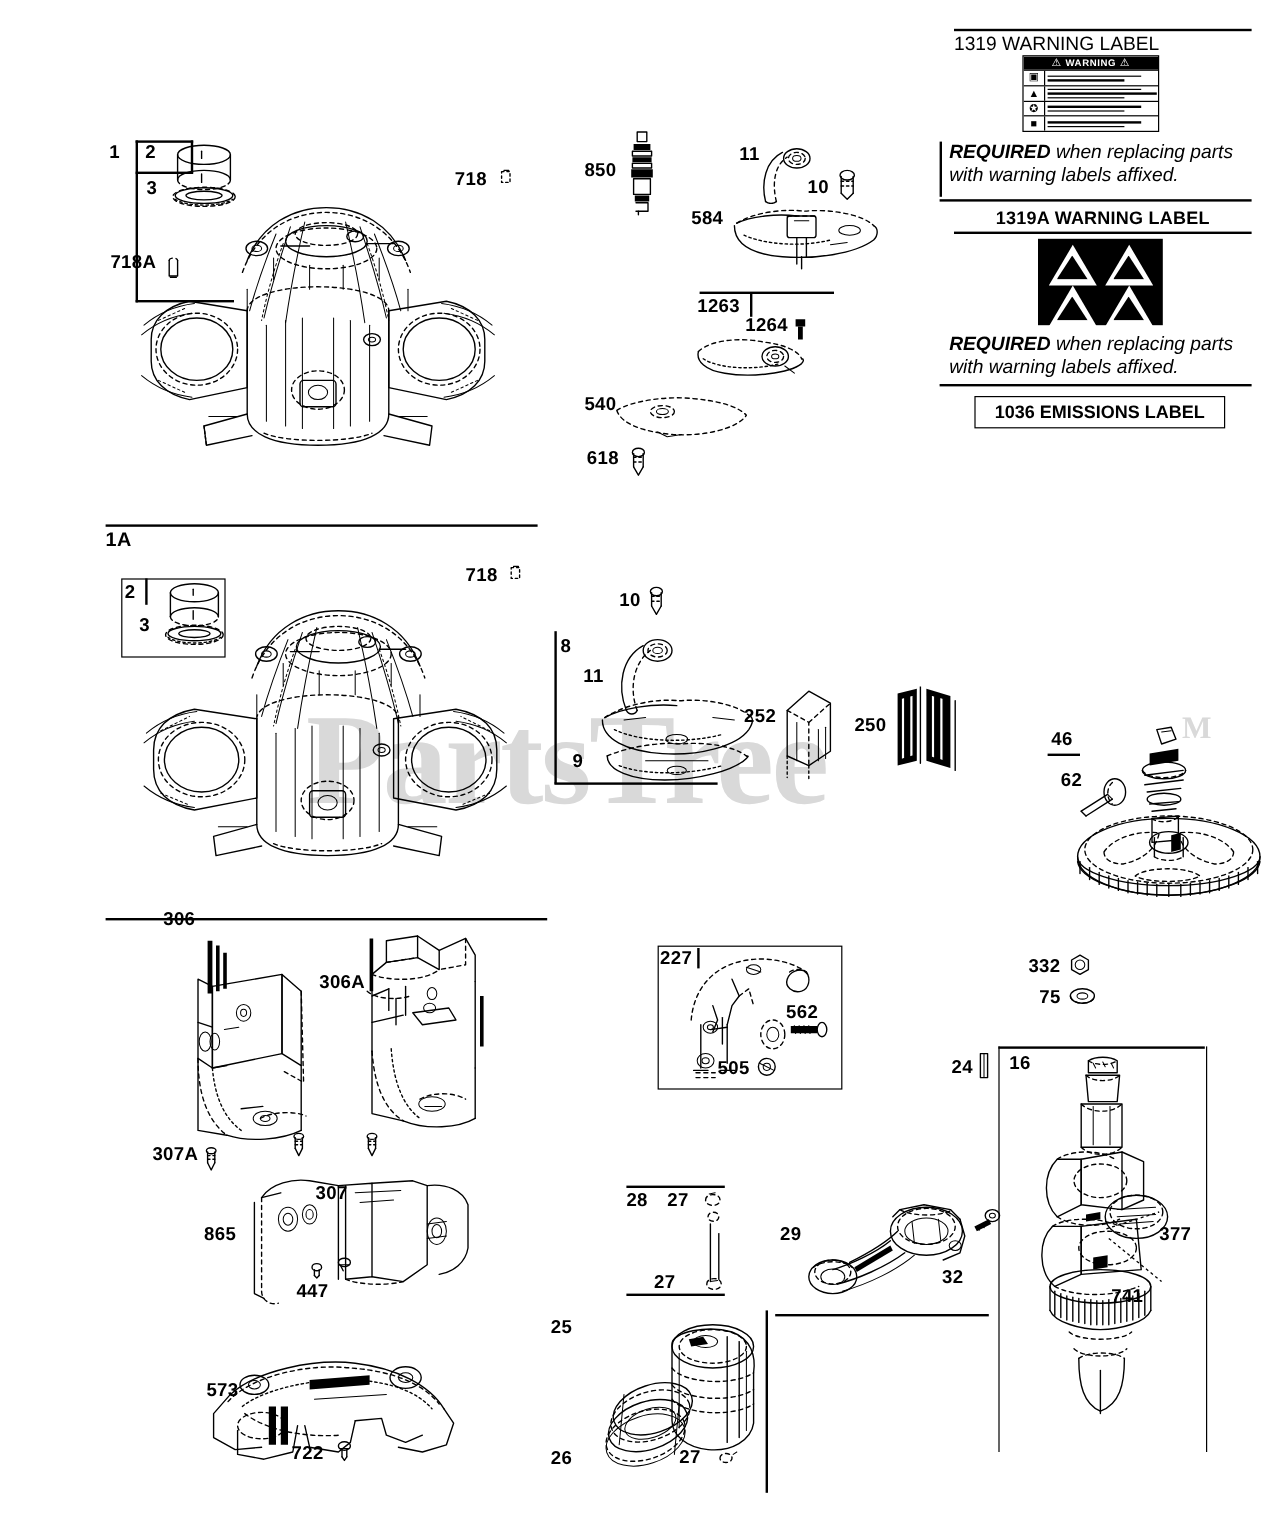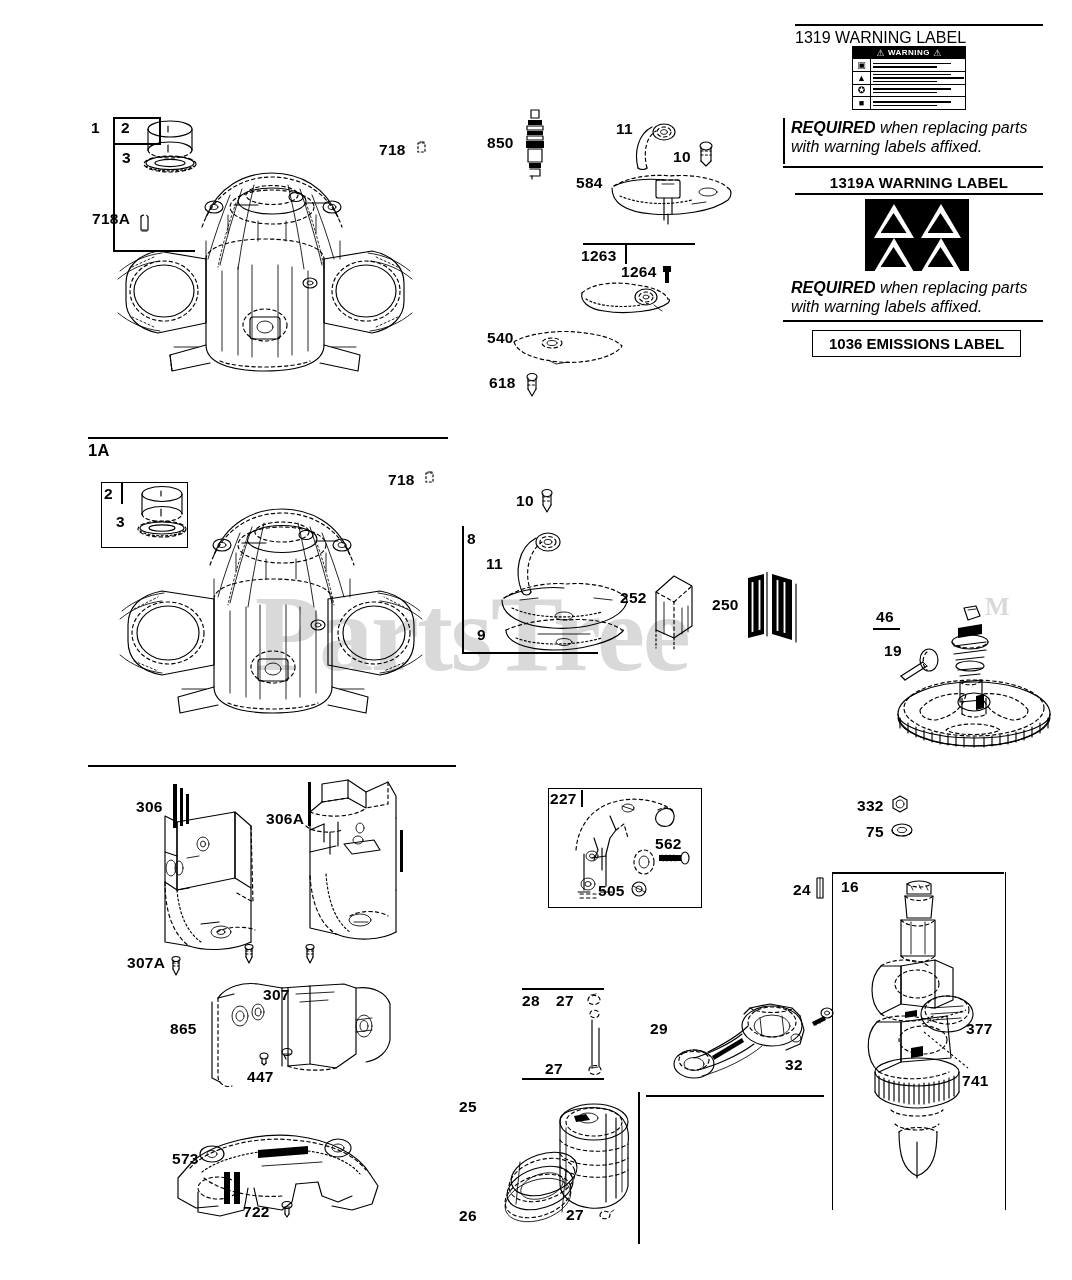--- a/index.html
+++ b/index.html
@@ -539,21 +539,21 @@
     <path class="fw" d="M16 8 L19 7 L19 58 L16 59 Z"></path>
     <path class="fw" d="M34 7 L37 8 L37 60 L34 59 Z"></path>
     <path class="fw" d="M41 9 L44 10 L44 62 L41 61 Z"></path>
     <path d="M25 0 L25 64"></path>
     <path d="M54 12 L54 70"></path>
   </svg>
     </div>
 
   <div class="hr" style="left:873px;top:628px;width:27px;"></div>
   <div class="cn" style="left:876px;top:608px;">46</div>
-  <div class="cn" style="left:884px;top:642px;">19</div>
+  <div class="cn" style="left:884px;top:642px;">62</div>
 
   <div class="art" style="left:895px;top:648px;">
   <svg width="46" height="34" viewBox="0 0 46 34">
     <ellipse cx="34" cy="12" rx="9" ry="11"></ellipse>
     <path d="M6 28 L28 14"></path>
         <path d="M10 32 L32 18"></path>
     <path d="M6 28 L10 32"></path>
     <path class="thin" d="M28 14 L32 18"></path>
     <path class="d" d="M32 4 A9 11 0 0 0 32 22"></path>
   </svg>
@@ -610,21 +610,21 @@
     <ellipse cx="84" cy="98" rx="16" ry="9"></ellipse>
     <path d="M72 94 L72 110"></path>
         <path d="M96 94 L96 110"></path>
     <path class="d" d="M72 110 C78 114 90 114 96 110"></path>
     <path class="f" d="M86 92 L94 90 L94 104 L86 106 Z"></path>
   </svg>
     </div>
 
   <div class="hr" style="left:88px;top:765px;width:368px;"></div>
 
-  <div class="cn" style="left:136px;top:798px;">306</div>
+  <div class="cn" style="left:136px;top:758px;">306</div>
   <div class="art" style="left:155px;top:782px;">
   <svg width="110" height="180" viewBox="0 0 110 180">
     <path class="f" d="M18 2 L22 2 L22 46 L18 46 Z"></path>
     <path class="f" d="M25 6 L28 6 L28 44 L25 44 Z"></path>
     <path class="f" d="M31 12 L34 12 L34 42 L31 42 Z"></path>
     <path d="M10 34 L10 100 L22 108 L22 40 Z"></path>
     <path d="M22 40 L80 30 L80 96 L22 108 Z"></path>
     <path d="M80 30 L96 44 L96 106 L80 96 Z"></path>
     <path class="d" d="M96 44 L98 120 L80 110"></path>
     <ellipse class="thin" cx="48" cy="62" rx="6" ry="7"></ellipse>
@@ -945,21 +945,21 @@
         <line class="dot" x1="2" y1="16" x2="46" y2="2"></line>
       </svg>
     </div>
   <div class="cn" style="left:966px;top:1020px;">377</div>
 
   <div class="leader" style="left:922px;top:1030px;">
   <svg width="48" height="42" viewBox="0 0 48 42">
         <line class="dot" x1="2" y1="2" x2="46" y2="38"></line>
       </svg>
     </div>
-  <div class="cn" style="left:962px;top:1072px;">741</div>
+  <div class="cn" style="left:926px;top:1072px;">741</div>
 
   <div class="hr" style="left:522px;top:988px;width:82px;"></div>
   <div class="cn" style="left:522px;top:992px;">28</div>
   <div class="cn" style="left:556px;top:992px;">27</div>
   <div class="cn" style="left:545px;top:1060px;">27</div>
   <div class="hr" style="left:522px;top:1078px;width:82px;"></div>
 
   <div class="art" style="left:582px;top:990px;">
   <svg width="28" height="92" viewBox="0 0 28 92">
     <path class="d" d="M6 10 C6 4 18 4 18 10 C18 16 6 16 6 10 Z"></path>

